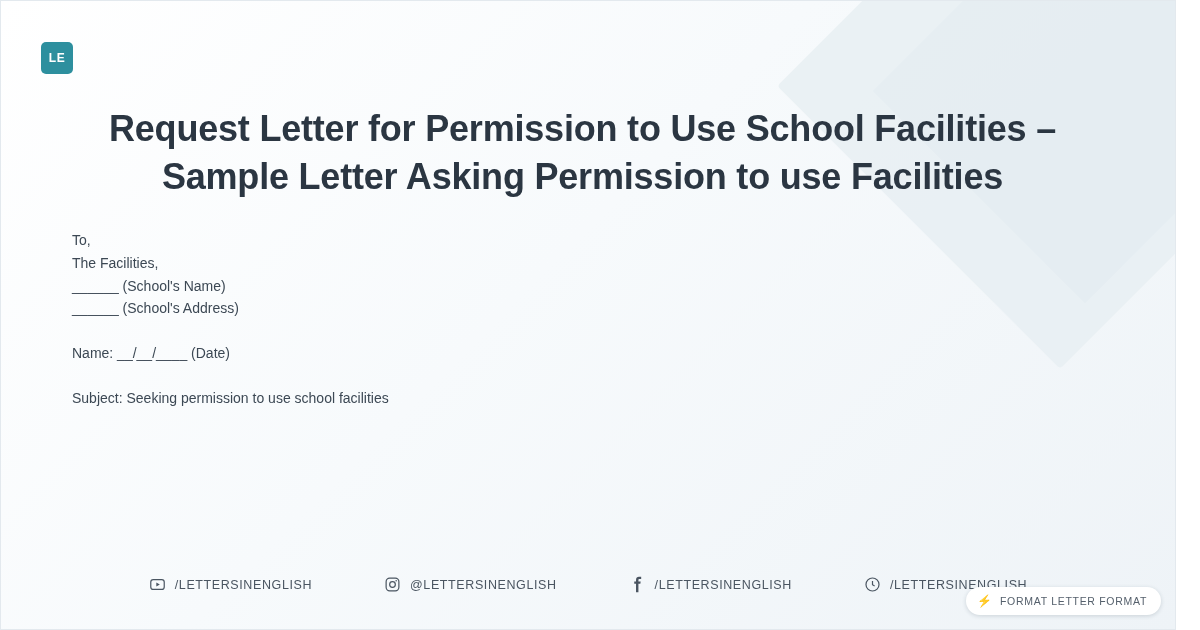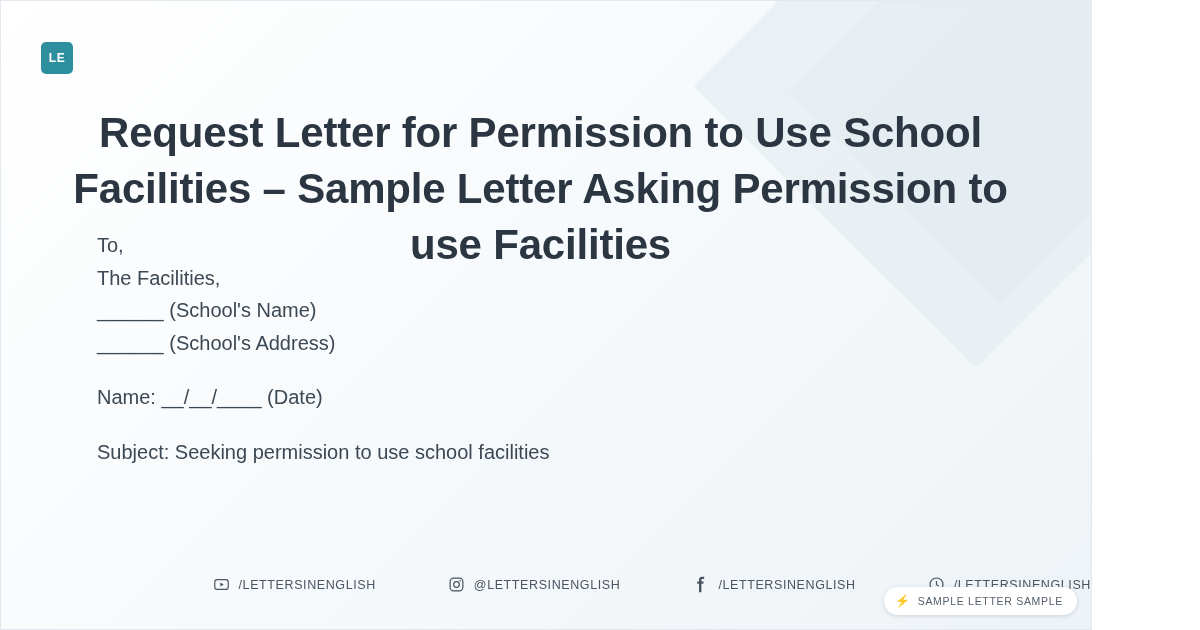--- a/index.html
+++ b/index.html
@@ -7,21 +7,21 @@
     padding: 0;
   }
   body {
     width: 1200px;
     height: 630px;
     font-family: "Liberation Sans", sans-serif;
     background: #ffffff;
   }
   .canvas {
     position: relative;
-    width: 1092px;
+    width: 1176px;
     height: 630px;
     overflow: hidden;
     background: linear-gradient(135deg, #ffffff 0%, #f7fafc 45%, #eef3f7 100%);
     box-sizing: border-box;
     border: 1px solid #e3e9ee;
   }
   
   .deco {
     position: absolute;
     width: 400px;
@@ -77,52 +77,52 @@
     color: #2f3b47;
     font-weight: bold;
   }
   
   .title {
     position: absolute;
     left: 60px;
     right: 71px;
     top: 104px;
     text-align: center;
-    font-size: 42px;
+    font-size: 36px;
     line-height: 1.33;
     color: #2b3642;
     font-weight: bold;
     letter-spacing: -0.2px;
   }
   
   .letter {
     position: absolute;
-    left: 96px;
+    left: 71px;
     top: 228px;
-    font-size: 20px;
+    font-size: 14px;
     line-height: 1.63;
     color: #3c4854;
   }
   .letter .block {
     margin: 0 0 22px 0;
   }
   .letter .block:last-child {
     margin-bottom: 0;
   }
   .letter .line {
     white-space: pre;
   }
   
   .social-row {
     position: absolute;
     left: 0;
     right: 0;
     bottom: 36px;
     display: flex;
-    justify-content: flex-end;
+    justify-content: center;
     align-items: center;
     gap: 72px;
   }
   .social {
     display: flex;
     align-items: center;
     gap: 9px;
     color: #4a5561;
     font-size: 12.5px;
     letter-spacing: 0.6px;
@@ -222,17 +222,17 @@
             <path d="M12 7.2v5.1l3 1.7" stroke="#4a5561" stroke-width="1.7" fill="none"></path>
           </svg>
         </span>
         <span>/LETTERSINENGLISH</span>
       </div>
 
     </div>
 
     <div class="badge">
       <span class="bolt">⚡</span>
-      <span>SAMPLE LETTER SAMPLE</span>
+      <span>FORMAT LETTER FORMAT</span>
     </div>
 
   </div>
 </div>
 
 </body></html>

